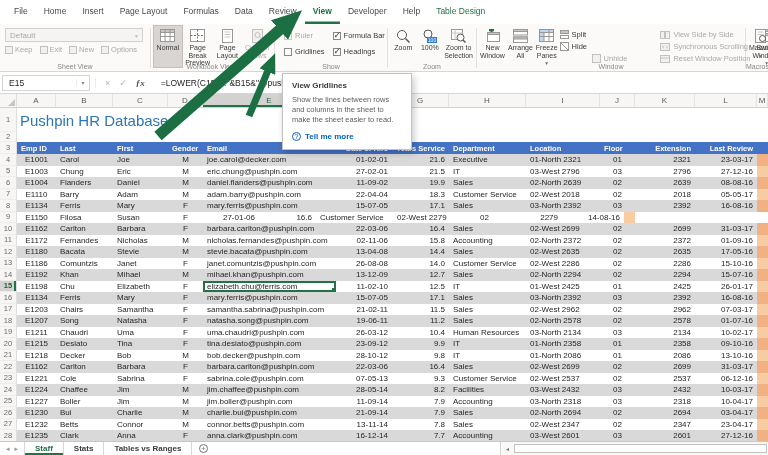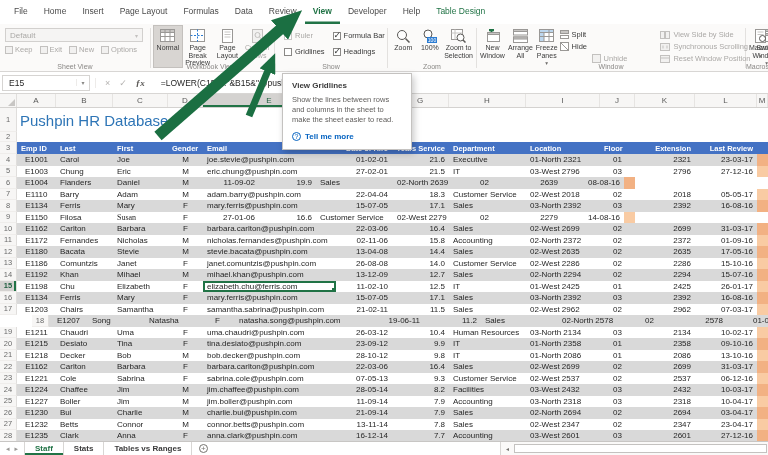--- a/index.html
+++ b/index.html
@@ -396,21 +396,21 @@
         <div class="cell hdrcell right" style="width: 60px;">Extension</div>
         <div class="cell hdrcell right" style="width: 62px;">Last Review</div>
         <div class="cell hdrcell" style="width: 11px;"></div>
       </div>
       <div class="grow" style="height: 11.5px;">
         <div class="gut" style="height: 11.5px;">4</div>
         <div class="cell center bandcell" style="width: 39px;">E1001</div>
         <div class="cell bandcell" style="width: 57px;">Carol</div>
         <div class="cell bandcell" style="width: 55px;">Joe</div>
         <div class="cell center bandcell" style="width: 35px;">M</div>
-        <div class="cell bandcell" style="width: 133px;">joe.stevie@pushpin.com</div>
+        <div class="cell bandcell" style="width: 133px;">joe.carol@decker.com</div>
         <div class="cell right bandcell" style="width: 56px;">01-02-01</div>
         <div class="cell right bandcell" style="width: 57px;">21.6</div>
         <div class="cell bandcell" style="width: 77px;">Executive</div>
         <div class="cell bandcell" style="width: 74px;">01-North 2321</div>
         <div class="cell center bandcell" style="width: 35px;">01</div>
         <div class="cell right bandcell" style="width: 60px;">2321</div>
         <div class="cell right bandcell" style="width: 62px;">23-03-17</div>
         <div class="cell" style="width: 11px; background: var(--next-col-orange);"></div>
       </div>
       <div class="grow" style="height: 11.5px;">
@@ -428,20 +428,21 @@
         <div class="cell right" style="width: 60px;">2796</div>
         <div class="cell right" style="width: 62px;">27-12-16</div>
         <div class="cell" style="width: 11px; background: var(--next-col-orange-alt);"></div>
       </div>
       <div class="grow" style="height: 11.5px;">
         <div class="gut" style="height: 11.5px;">6</div>
         <div class="cell center bandcell" style="width: 39px;">E1004</div>
         <div class="cell bandcell" style="width: 57px;">Flanders</div>
         <div class="cell bandcell" style="width: 55px;">Daniel</div>
         <div class="cell center bandcell" style="width: 35px;">M</div>
+        <div class="cell bandcell" style="width: 133px;">daniel.flanders@pushpin.com</div>
         <div class="cell right bandcell" style="width: 56px;">11-09-02</div>
         <div class="cell right bandcell" style="width: 57px;">19.9</div>
         <div class="cell bandcell" style="width: 77px;">Sales</div>
         <div class="cell bandcell" style="width: 74px;">02-North 2639</div>
         <div class="cell center bandcell" style="width: 35px;">02</div>
         <div class="cell right bandcell" style="width: 60px;">2639</div>
         <div class="cell right bandcell" style="width: 62px;">08-08-16</div>
         <div class="cell" style="width: 11px; background: var(--next-col-orange);"></div>
       </div>
       <div class="grow" style="height: 11.5px;">
@@ -473,21 +474,21 @@
         <div class="cell bandcell" style="width: 74px;">03-North 2392</div>
         <div class="cell center bandcell" style="width: 35px;">03</div>
         <div class="cell right bandcell" style="width: 60px;">2392</div>
         <div class="cell right bandcell" style="width: 62px;">16-08-16</div>
         <div class="cell" style="width: 11px; background: var(--next-col-orange);"></div>
       </div>
       <div class="grow" style="height: 11.5px;">
         <div class="gut" style="height: 11.5px;">9</div>
         <div class="cell center" style="width: 39px;">E1150</div>
         <div class="cell" style="width: 57px;">Filosa</div>
-        <div class="cell" style="width: 55px; font-family: Liberation Serif, serif;">Susan</div>
+        <div class="cell" style="width: 55px;">Susan</div>
         <div class="cell center" style="width: 35px;">F</div>
         <div class="cell right" style="width: 56px;">27-01-06</div>
         <div class="cell right" style="width: 57px;">16.6</div>
         <div class="cell" style="width: 77px;">Customer Service</div>
         <div class="cell" style="width: 74px;">02-West 2279</div>
         <div class="cell center" style="width: 35px;">02</div>
         <div class="cell right" style="width: 60px;">2279</div>
         <div class="cell right" style="width: 62px;">14-08-16</div>
         <div class="cell" style="width: 11px; background: var(--next-col-orange-alt);"></div>
       </div>
@@ -612,21 +613,21 @@
         <div class="cell" style="width: 133px;">samantha.sabrina@pushpin.com</div>
         <div class="cell right" style="width: 56px;">21-02-11</div>
         <div class="cell right" style="width: 57px;">11.5</div>
         <div class="cell" style="width: 77px;">Sales</div>
         <div class="cell" style="width: 74px;">02-West 2962</div>
         <div class="cell center" style="width: 35px;">02</div>
         <div class="cell right" style="width: 60px;">2962</div>
         <div class="cell right" style="width: 62px;">07-03-17</div>
         <div class="cell" style="width: 11px; background: var(--next-col-orange-alt);"></div>
       </div>
-      <div class="grow" style="height: 11.5px; margin-left: 32px;">
+      <div class="grow" style="height: 11.5px;">
         <div class="gut" style="height: 11.5px;">18</div>
         <div class="cell center bandcell" style="width: 39px;">E1207</div>
         <div class="cell bandcell" style="width: 57px;">Song</div>
         <div class="cell bandcell" style="width: 55px;">Natasha</div>
         <div class="cell center bandcell" style="width: 35px;">F</div>
         <div class="cell bandcell" style="width: 133px;">natasha.song@pushpin.com</div>
         <div class="cell right bandcell" style="width: 56px;">19-06-11</div>
         <div class="cell right bandcell" style="width: 57px;">11.2</div>
         <div class="cell bandcell" style="width: 77px;">Sales</div>
         <div class="cell bandcell" style="width: 74px;">02-North 2578</div>

